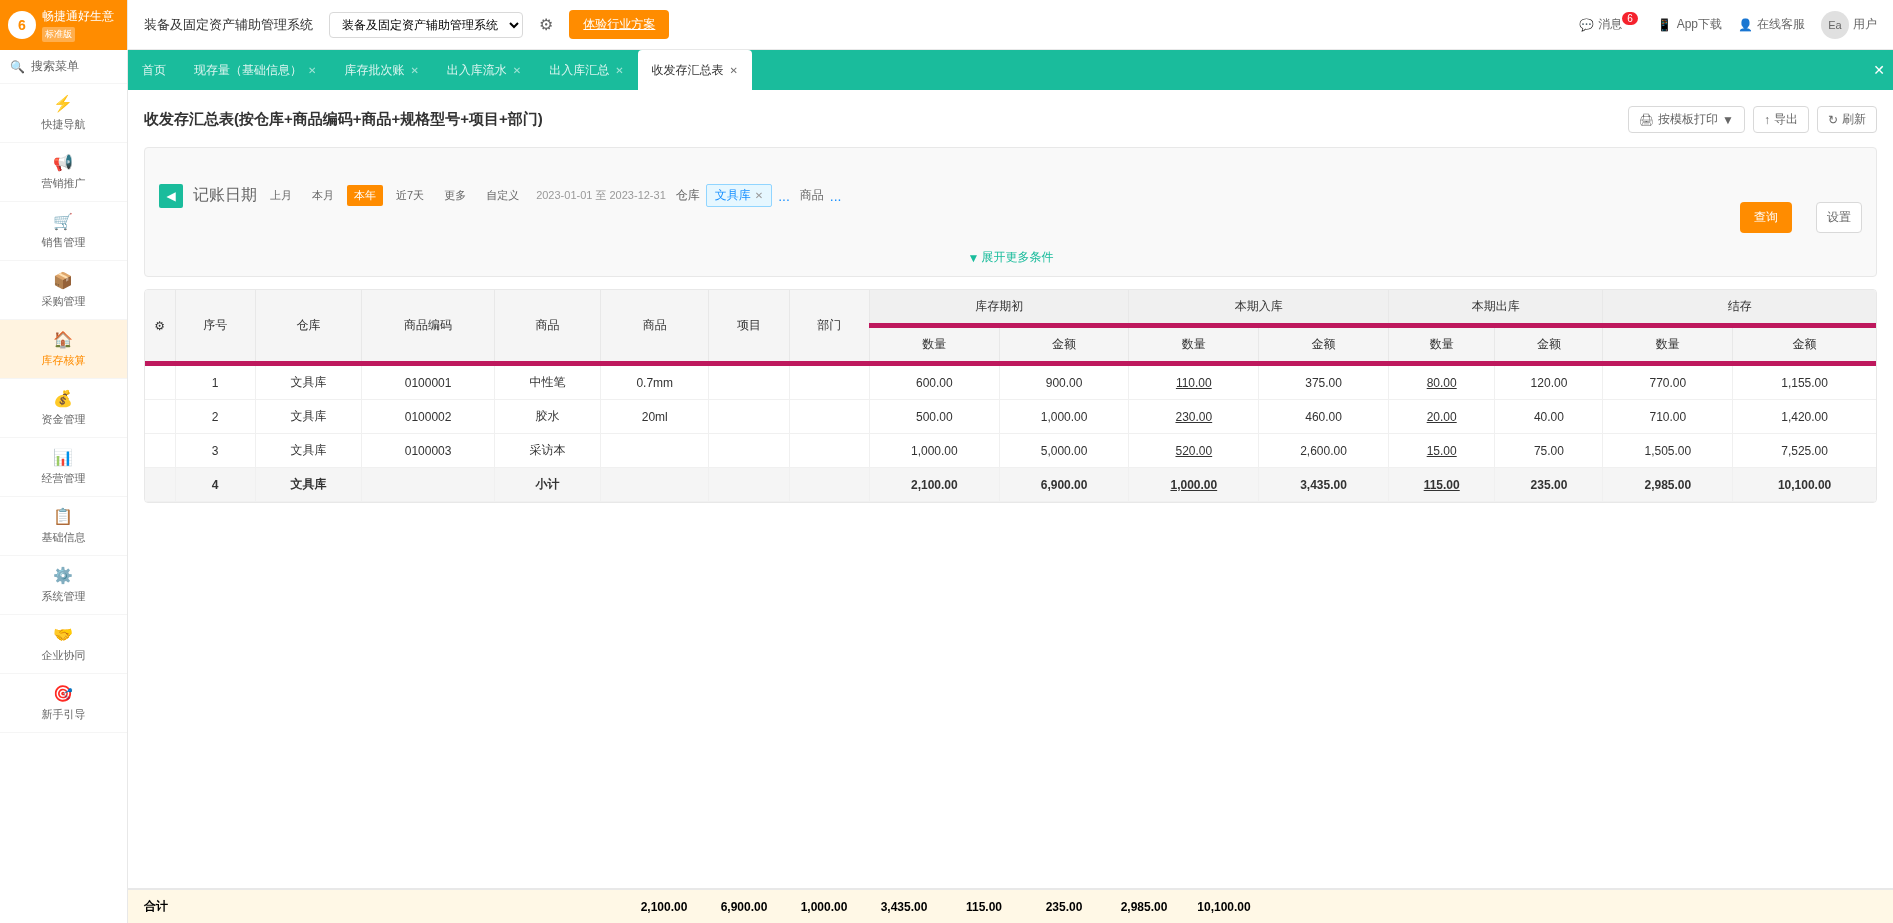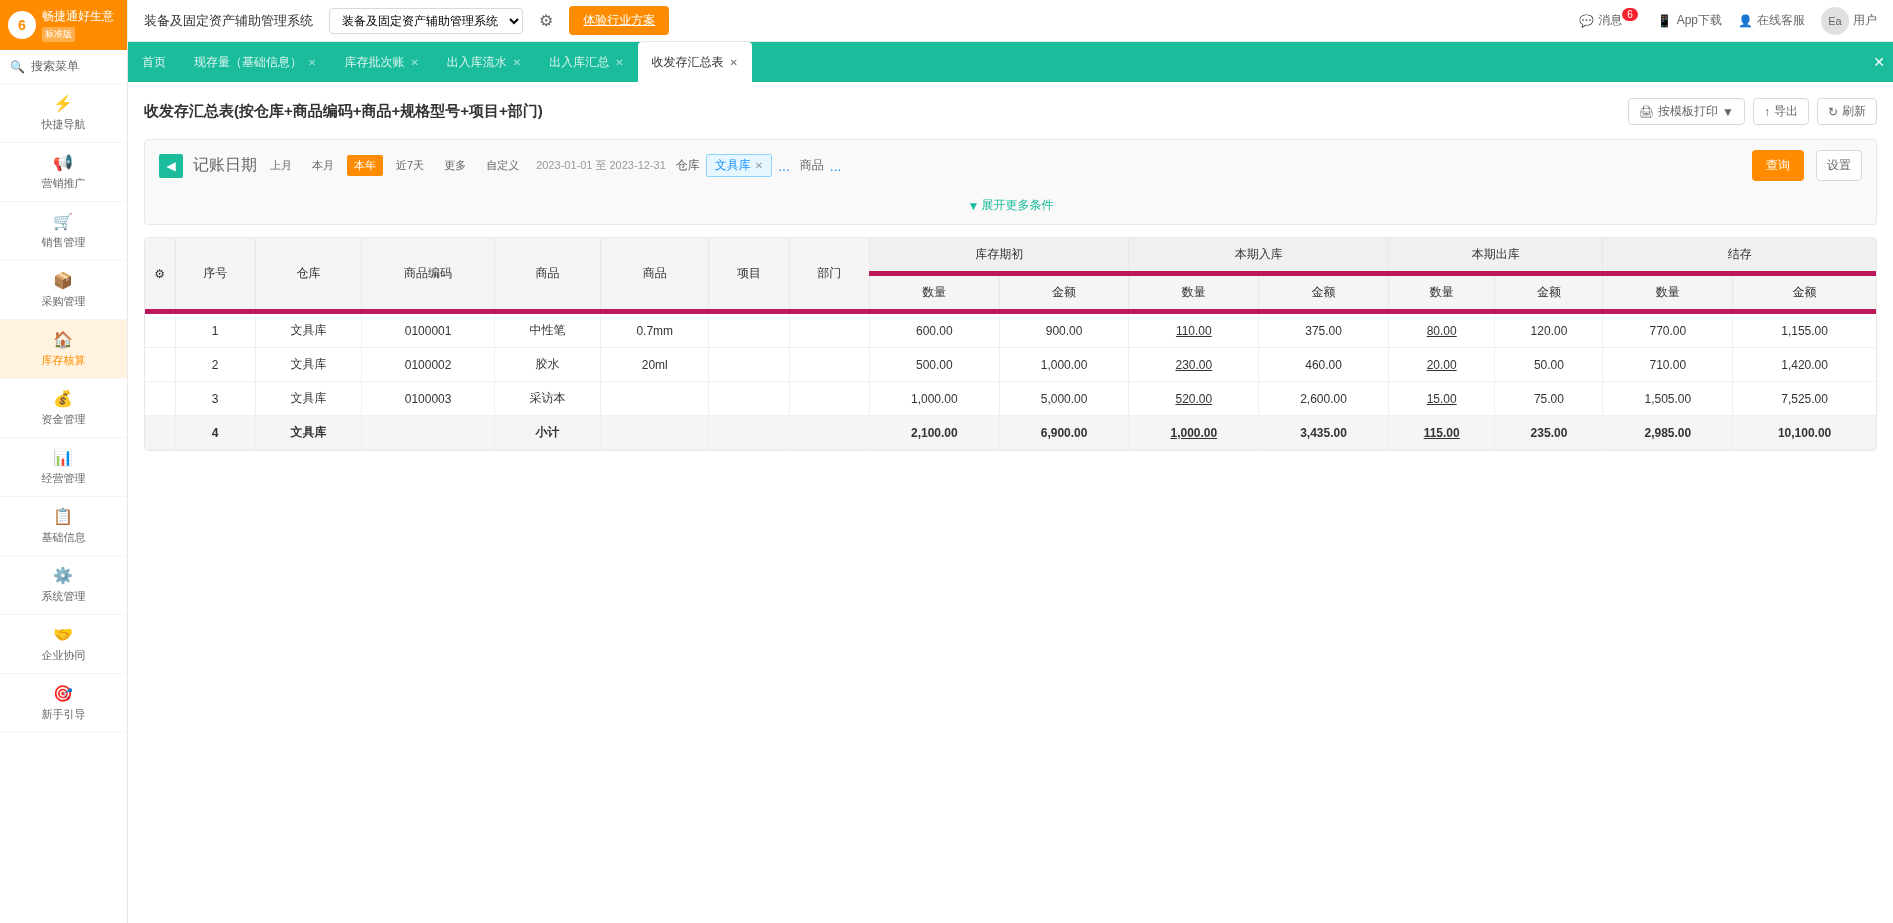--- a/index.html
+++ b/index.html
@@ -13,21 +13,21 @@
     .sidebar-item { display: flex; flex-direction: column; align-items: center; padding: 10px 4px; cursor: pointer; border-bottom: 1px solid #f5f5f5; color: #666; gap: 4px; }
     .sidebar-item.active { background: #fff3e0; color: #ff8c00; }
     .sidebar-item-icon { font-size: 16px; }
     .sidebar-item-label { font-size: 11px; text-align: center; }
     .sidebar-search { display: flex; align-items: center; padding: 8px 10px; gap: 6px; font-size: 12px; color: #666; cursor: pointer; border-bottom: 1px solid #f5f5f5; }
 
     
     .main { flex: 1; display: flex; flex-direction: column; overflow: hidden; }
 
     
-    .top-header { height: 42px; background: #fff; display: flex; align-items: center; padding: 0 16px; border-bottom: 1px solid #e8e8e8; gap: 16px; }
+    .top-header { height: 50px; background: #fff; display: flex; align-items: center; padding: 0 16px; border-bottom: 1px solid #e8e8e8; gap: 16px; }
     .header-select { border: 1px solid #d9d9d9; border-radius: 4px; padding: 4px 8px; font-size: 12px; background: #fff; }
     .header-btn-orange { background: #ff8c00; color: #fff; border: none; border-radius: 4px; padding: 6px 14px; font-size: 12px; cursor: pointer; text-decoration: underline; }
     .header-right { margin-left: auto; display: flex; align-items: center; gap: 16px; color: #666; font-size: 12px; }
     .header-right-item { display: flex; align-items: center; gap: 4px; cursor: pointer; }
     .badge { background: #f5222d; color: #fff; border-radius: 10px; padding: 1px 5px; font-size: 10px; position: relative; top: -6px; left: -4px; }
     .user-avatar { width: 28px; height: 28px; background: #e0e0e0; border-radius: 50%; display: flex; align-items: center; justify-content: center; font-size: 11px; color: #666; }
 
     
     .tabs-bar { background: #1abc9c; display: flex; align-items: center; padding: 0; height: 40px; overflow: hidden; }
     .tab { display: flex; align-items: center; padding: 0 14px; height: 40px; color: #fff; cursor: pointer; font-size: 12px; gap: 6px; opacity: 0.85; white-space: nowrap; }
@@ -49,21 +49,21 @@
     .filter-toggle-btn { width: 24px; height: 24px; background: #1abc9c; color: #fff; border: none; cursor: pointer; border-radius: 2px; display: flex; align-items: center; justify-content: center; font-size: 12px; flex-shrink: 0; }
     .filter-group { display: flex; align-items: center; gap: 6px; }
     .filter-label { color: #666; font-size: 16px; white-space: nowrap; }
     .date-btn { padding: 2px 6px; border-radius: 2px; cursor: pointer; font-size: 11px; color: #666; border: 1px solid transparent; }
     .date-btn.active { background: #ff8c00; color: #fff; border-radius: 2px; }
     .date-range { font-size: 11px; color: #999; }
     .filter-tag { background: #e6f7ff; border: 1px solid #91d5ff; border-radius: 2px; padding: 2px 8px; font-size: 12px; color: #1890ff; display: flex; align-items: center; gap: 4px; }
     .filter-tag-close { cursor: pointer; color: #999; font-size: 10px; }
     .filter-dots { color: #1890ff; cursor: pointer; font-size: 14px; }
     .filter-expand { margin-top: 4px; color: #1abc9c; font-size: 12px; cursor: pointer; display: flex; align-items: center; gap: 2px; width: 100%; justify-content: center; }
-    .filter-right { margin-left: auto; display: flex; gap: 12px; }
+    .filter-right { margin-left: auto; display: flex; gap: 24px; margin-top: 44px; }
     .warehouse-label { color: #666; font-size: 12px; }
     .goods-label { color: #666; font-size: 12px; }
 
     
     .table-wrapper { border: 1px solid #e8e8e8; border-radius: 4px; overflow: hidden; }
     table { width: 100%; border-collapse: collapse; font-size: 12px; }
     thead tr { background: #f5f5f5; }
     thead th { padding: 8px 6px; text-align: center; border-bottom: 5px solid #be185d; border-right: 1px solid #e8e8e8; color: #333; font-weight: 500; white-space: nowrap; }
     thead th:last-child { border-right: none; }
     tbody tr { border-bottom: 1px solid #f0f0f0; }
@@ -314,21 +314,21 @@
     <td>0100002</td>
     <td>胶水</td>
     <td>20ml</td>
     <td></td>
     <td></td>
     <td>500.00</td>
     <td>1,000.00</td>
     <td><span class="link-underline">230.00</span></td>
     <td>460.00</td>
     <td><span class="link-underline">20.00</span></td>
-    <td>50.00</td>
+    <td>40.00</td>
     <td>710.00</td>
     <td>1,420.00</td>
   </tr>
               <tr>
     <td></td>
     <td>3</td>
     <td>文具库</td>
     <td>0100003</td>
     <td>采访本</td>
     <td></td>
@@ -361,14 +361,25 @@
   <td>2,985.00</td>
   <td>10,100.00</td>
 </tr>
             </tbody>
         </table>
       </div>
 
     </div>
   </div>
 
+  <div class="footer-total" style="border-top:2px solid #e8e8e8;background:#fff8e6;padding:8px 16px;display:flex;align-items:center;font-size:12px;font-weight:bold;">
+    <span style="min-width:480px;">合计</span>
+    <span style="min-width:80px;text-align:center;">2,100.00</span>
+    <span style="min-width:80px;text-align:center;">6,900.00</span>
+    <span style="min-width:80px;text-align:center;">1,000.00</span>
+    <span style="min-width:80px;text-align:center;">3,435.00</span>
+    <span style="min-width:80px;text-align:center;">115.00</span>
+    <span style="min-width:80px;text-align:center;">235.00</span>
+    <span style="min-width:80px;text-align:center;">2,985.00</span>
+    <span style="min-width:80px;text-align:center;">10,100.00</span>
+  </div>
 
 </div>
 
 </body></html>

